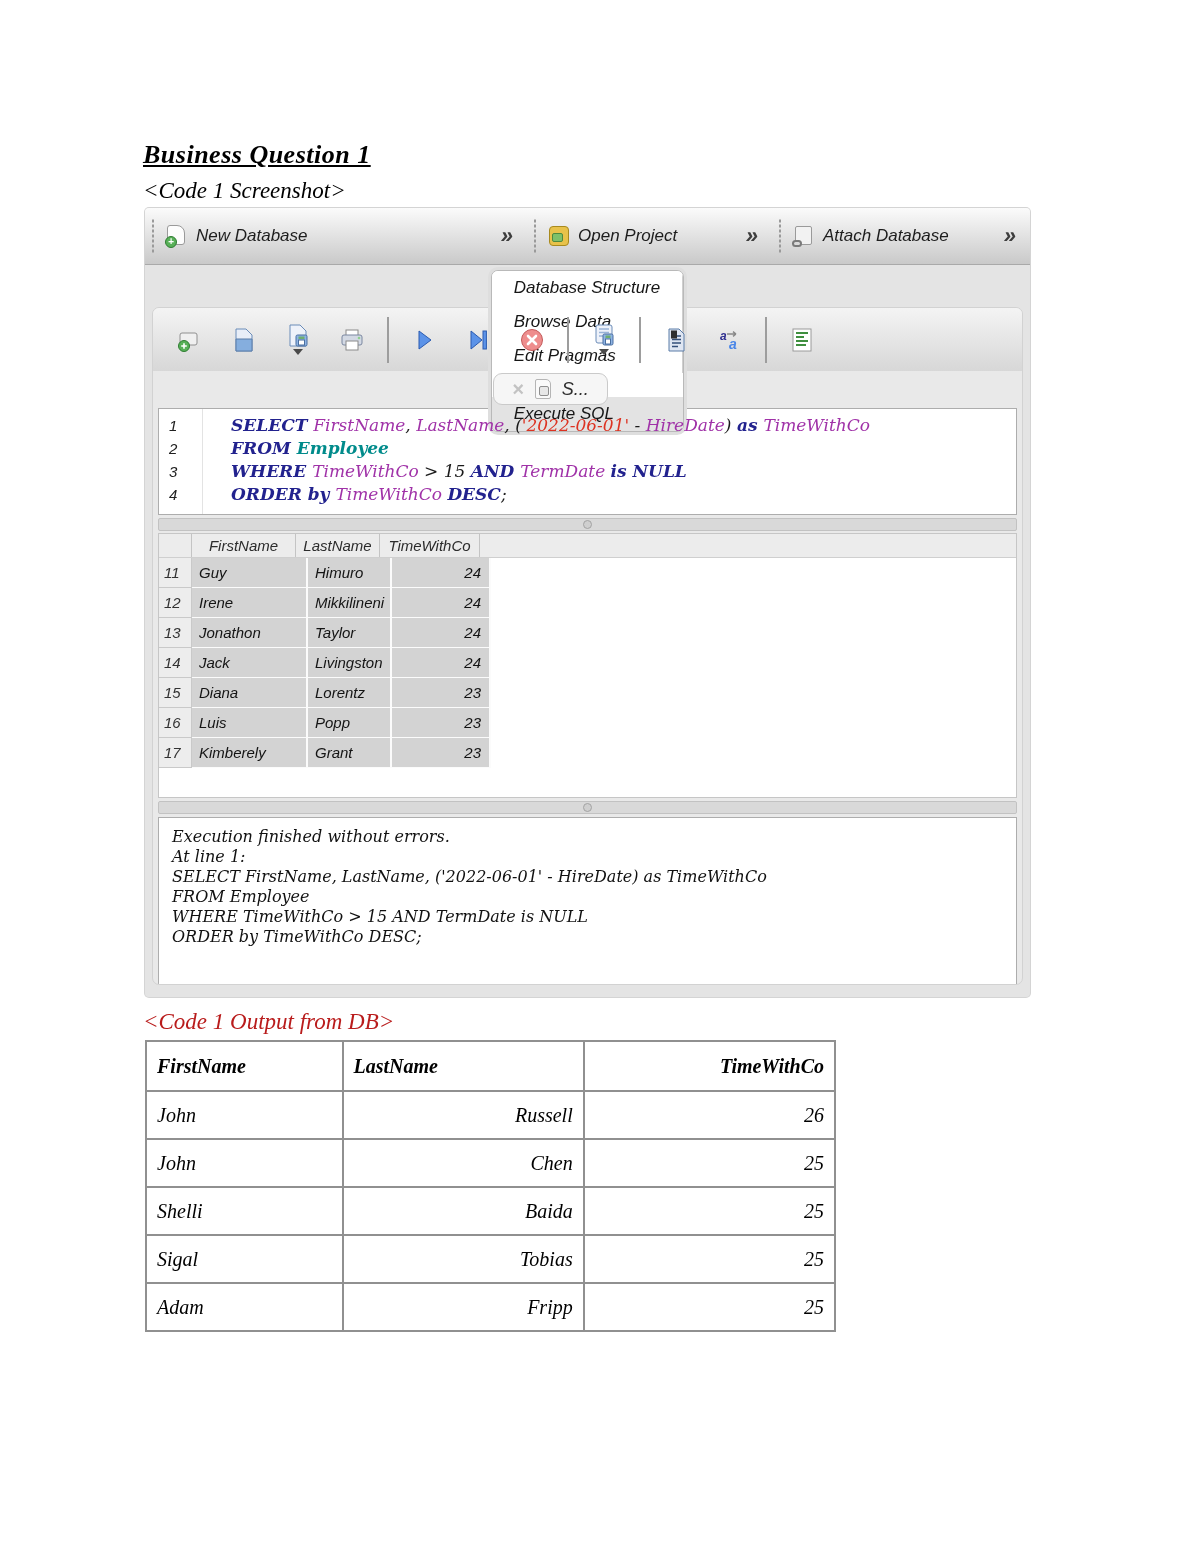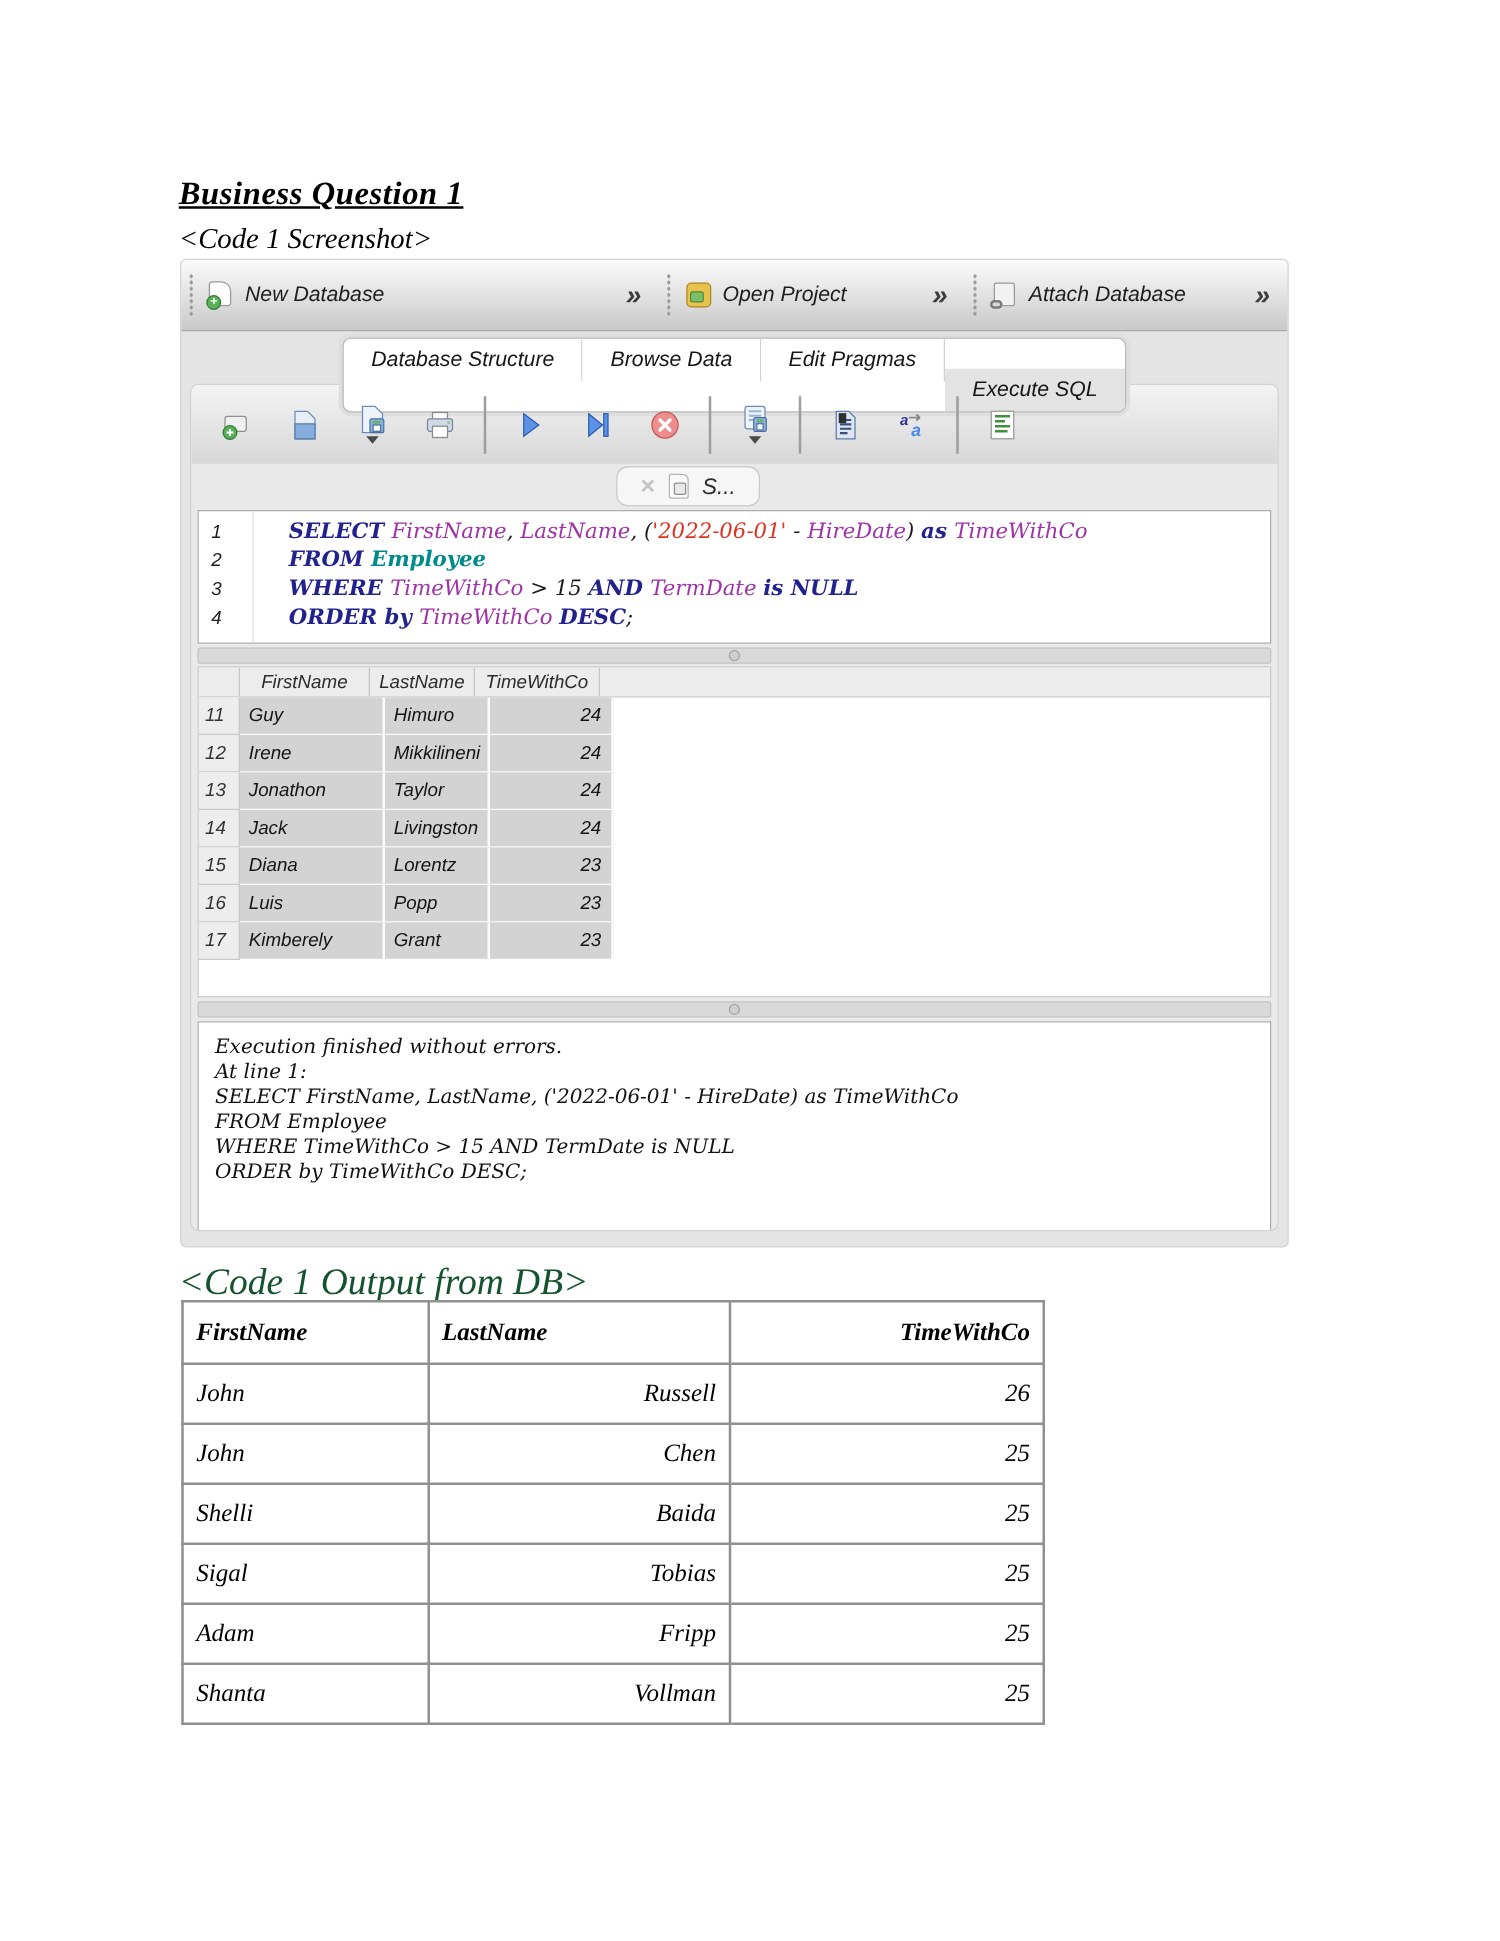--- a/index.html
+++ b/index.html
@@ -4,21 +4,21 @@
 <style>
   * { margin:0; padding:0; box-sizing:border-box; }
   html,body { background:#fff; }
   .page { position:relative; width:1200px; height:1553px; background:#fff;
           font-family:"Liberation Serif", serif; overflow:hidden;font-style:italic; }
 
   
   .doc-title { position:absolute; left:143px; top:140px; font-size:26px; font-weight:bold;
                text-decoration:underline; color:#000; letter-spacing:.5px; }
   .doc-label1 { position:absolute; left:143px; top:178px; font-size:23px; color:#000; }
-  .doc-label2 { position:absolute; left:143px; top:1009px; font-size:30px; color:#14532d; }
+  .doc-label2 { position:absolute; left:143px; top:1009px; font-size:23px; color:#b91c1c; }
 
   
   .shot { position:absolute; left:145px; top:208px; width:885px; height:789px;
           background:#e4e4e4; border-radius:4px; font-family:"Liberation Sans", sans-serif;
           box-shadow:0 0 0 1px #d4d4d4; overflow:hidden; }
 
   
   .main-toolbar { display:flex; height:57px; background:linear-gradient(#fbfbfb,#c9c9c9);
                   border-bottom:1px solid #a9a9a9; align-items:stretch; }
   .tb-group { display:flex; align-items:center; position:relative; }
@@ -42,21 +42,21 @@
   .proj-face { position:absolute; left:5px; top:9px; width:11px; height:9px; background:#7ec06a;
                border:1px solid #4e8a3e; border-radius:2px; }
   .clip-doc { position:absolute; left:3px; top:2px; width:17px; height:19px; background:#f2f2f2;
               border:1px solid #9a9a9a; border-radius:2px; }
   .clip { position:absolute; left:0px; bottom:1px; width:10px; height:7px; border:2px solid #7a7a7a;
           border-radius:5px; background:#d9d9d9; }
 
   
   .tab-row { height:42px; display:flex; justify-content:center; align-items:flex-start; padding-top:3px; }
   .seg { display:flex; background:#fff; border:1px solid #b9b9b9; border-radius:7px; overflow:hidden;
-         box-shadow:0 0 0 3px #dedede; margin-top:2px; }
+         box-shadow:0 0 0 3px #dedede; margin-top:2px;flex-direction:column; }
   .seg-tab { padding:0 22px; height:34px; line-height:34px; font-size:17px; color:#161616;
              border-right:1px solid #cfcfcf; background:#fff; cursor:default; white-space:nowrap; }
   .seg-tab:last-child { border-right:none; }
   .seg-tab.active { background:#e3e3e3;margin-top:24px; }
 
   
   .inner { margin:0 7px 8px 7px; height:678px; background:#e9e9e9; border:1px solid #d2d2d2;
            border-radius:7px; overflow:hidden; }
 
   
@@ -395,21 +395,16 @@
         <tr>
     <td>Sigal</td>
     <td class="al-r">Tobias</td>
     <td class="al-r">25</td>
   </tr>
         <tr>
     <td>Adam</td>
     <td class="al-r">Fripp</td>
     <td class="al-r">25</td>
   </tr>
-        <tr>
-    <td>Shanta</td>
-    <td class="al-r">Vollman</td>
-    <td class="al-r">25</td>
-  </tr>
       </tbody>
   </table>
 
 </div>
 
 </body></html>

